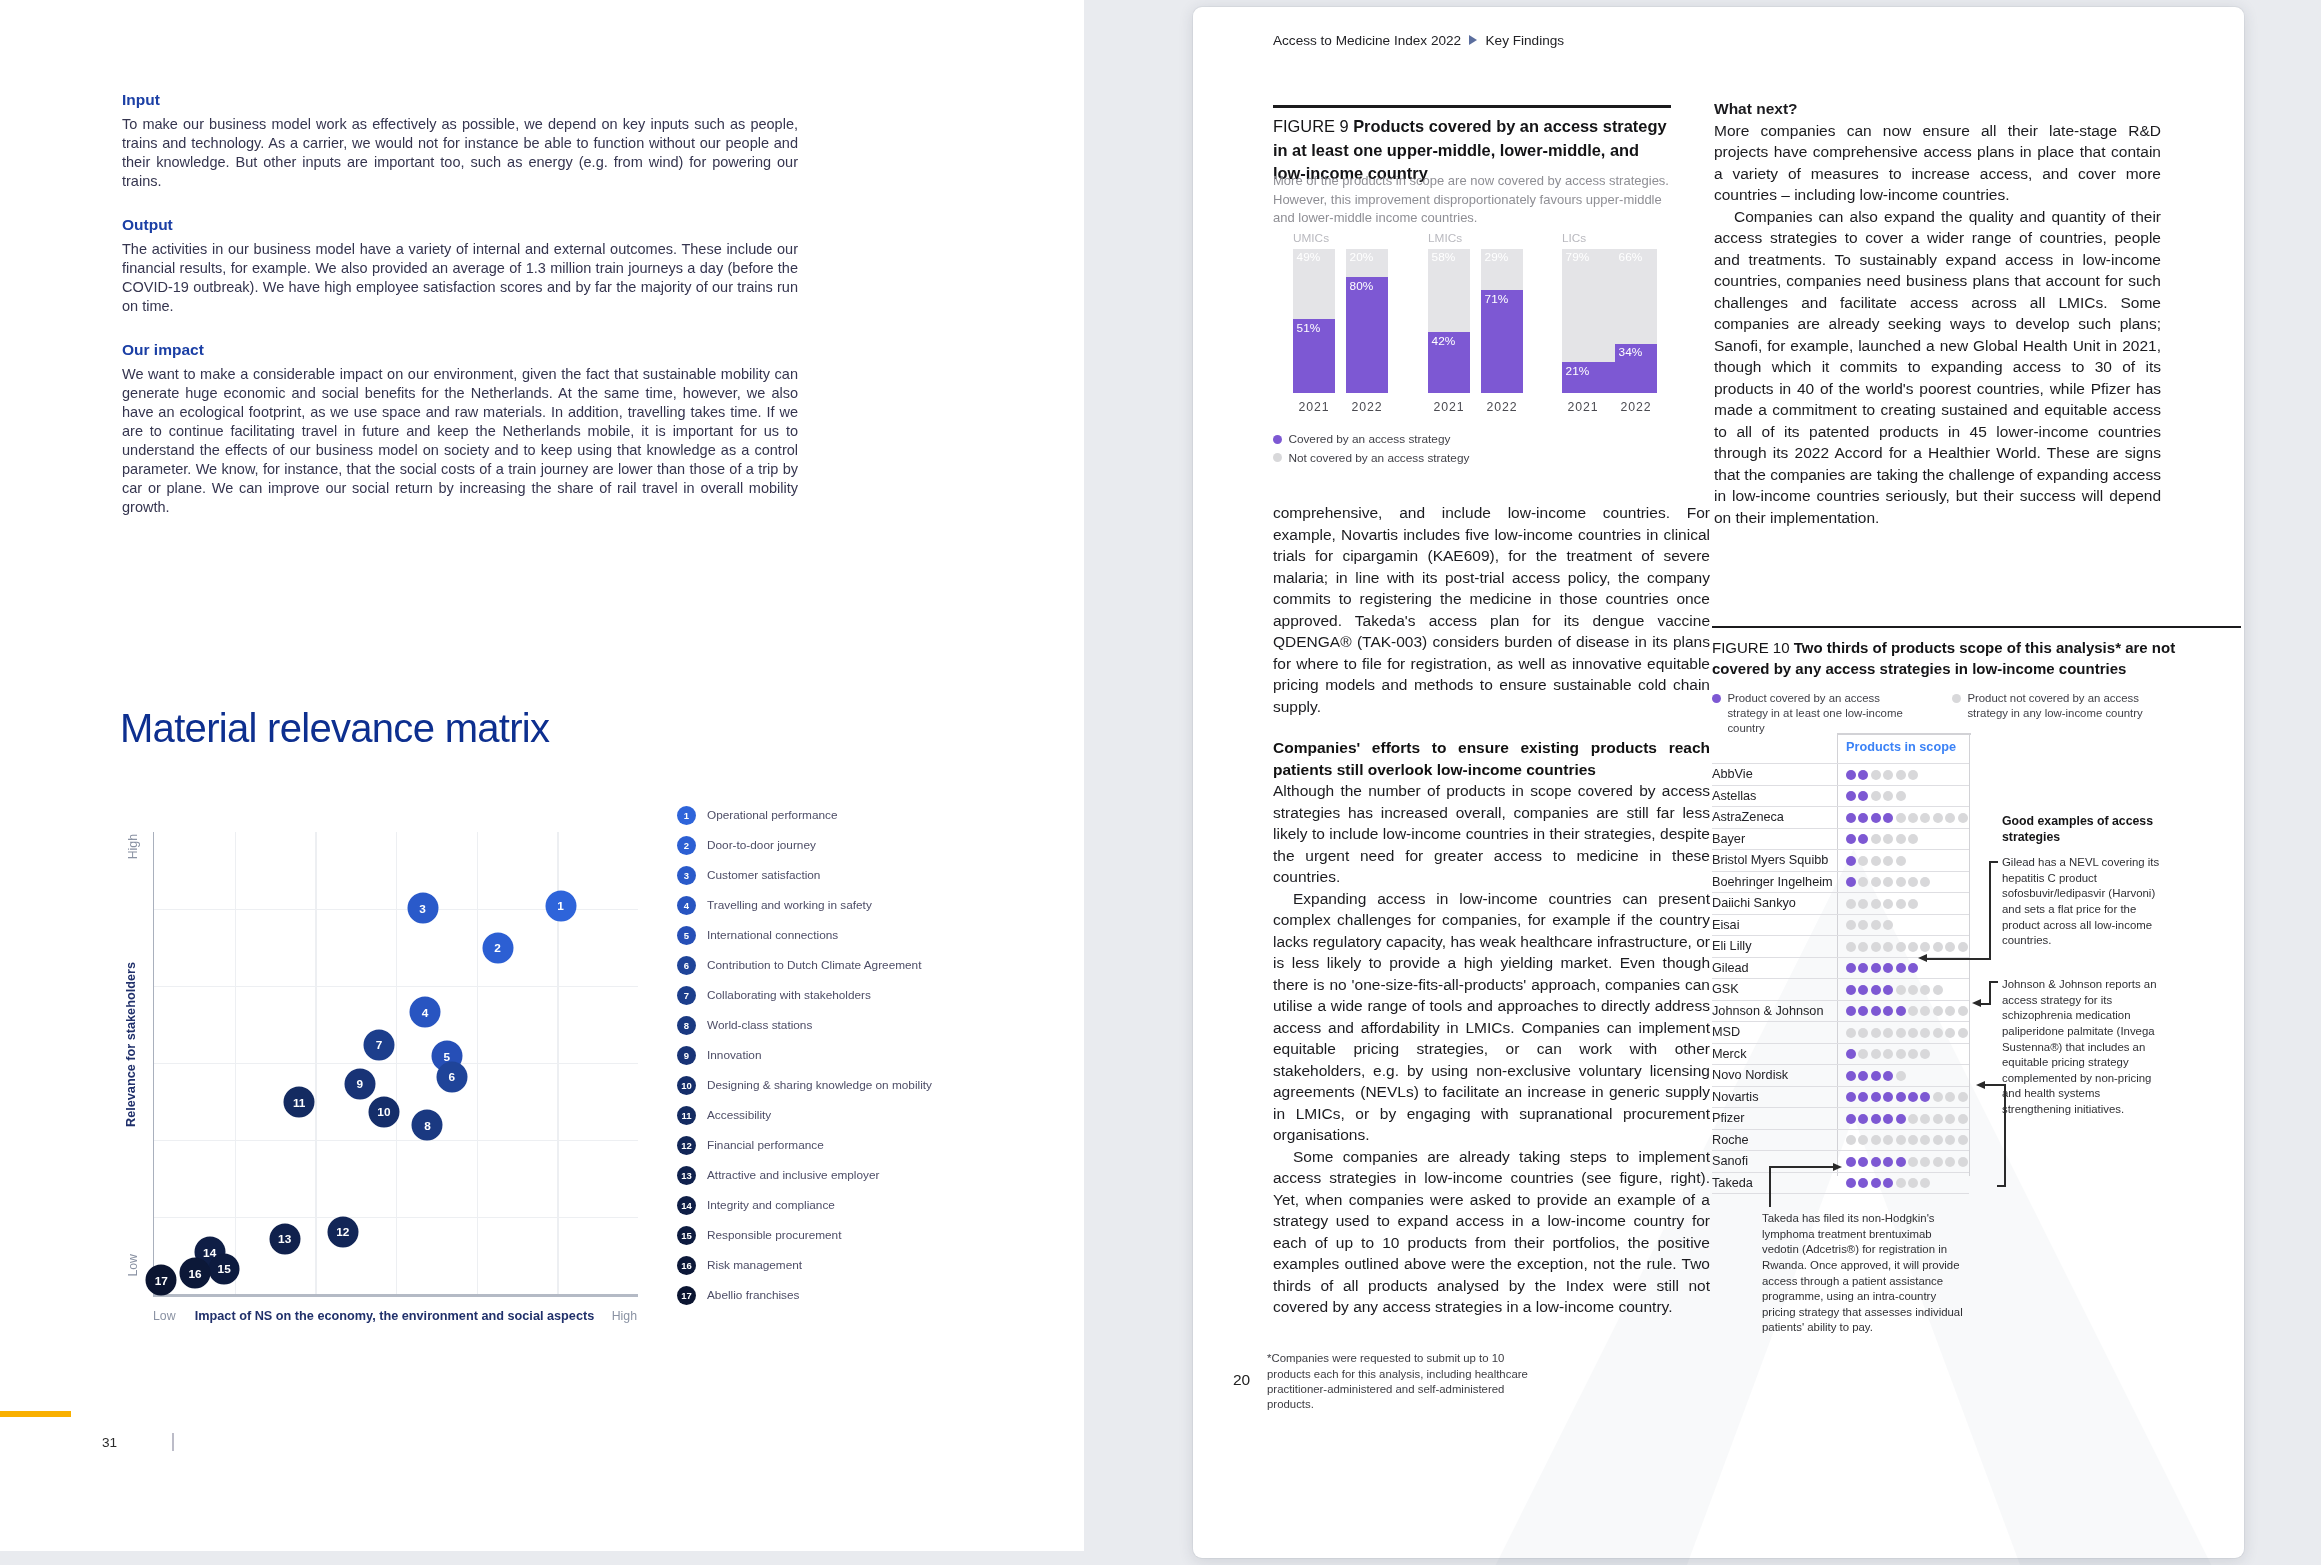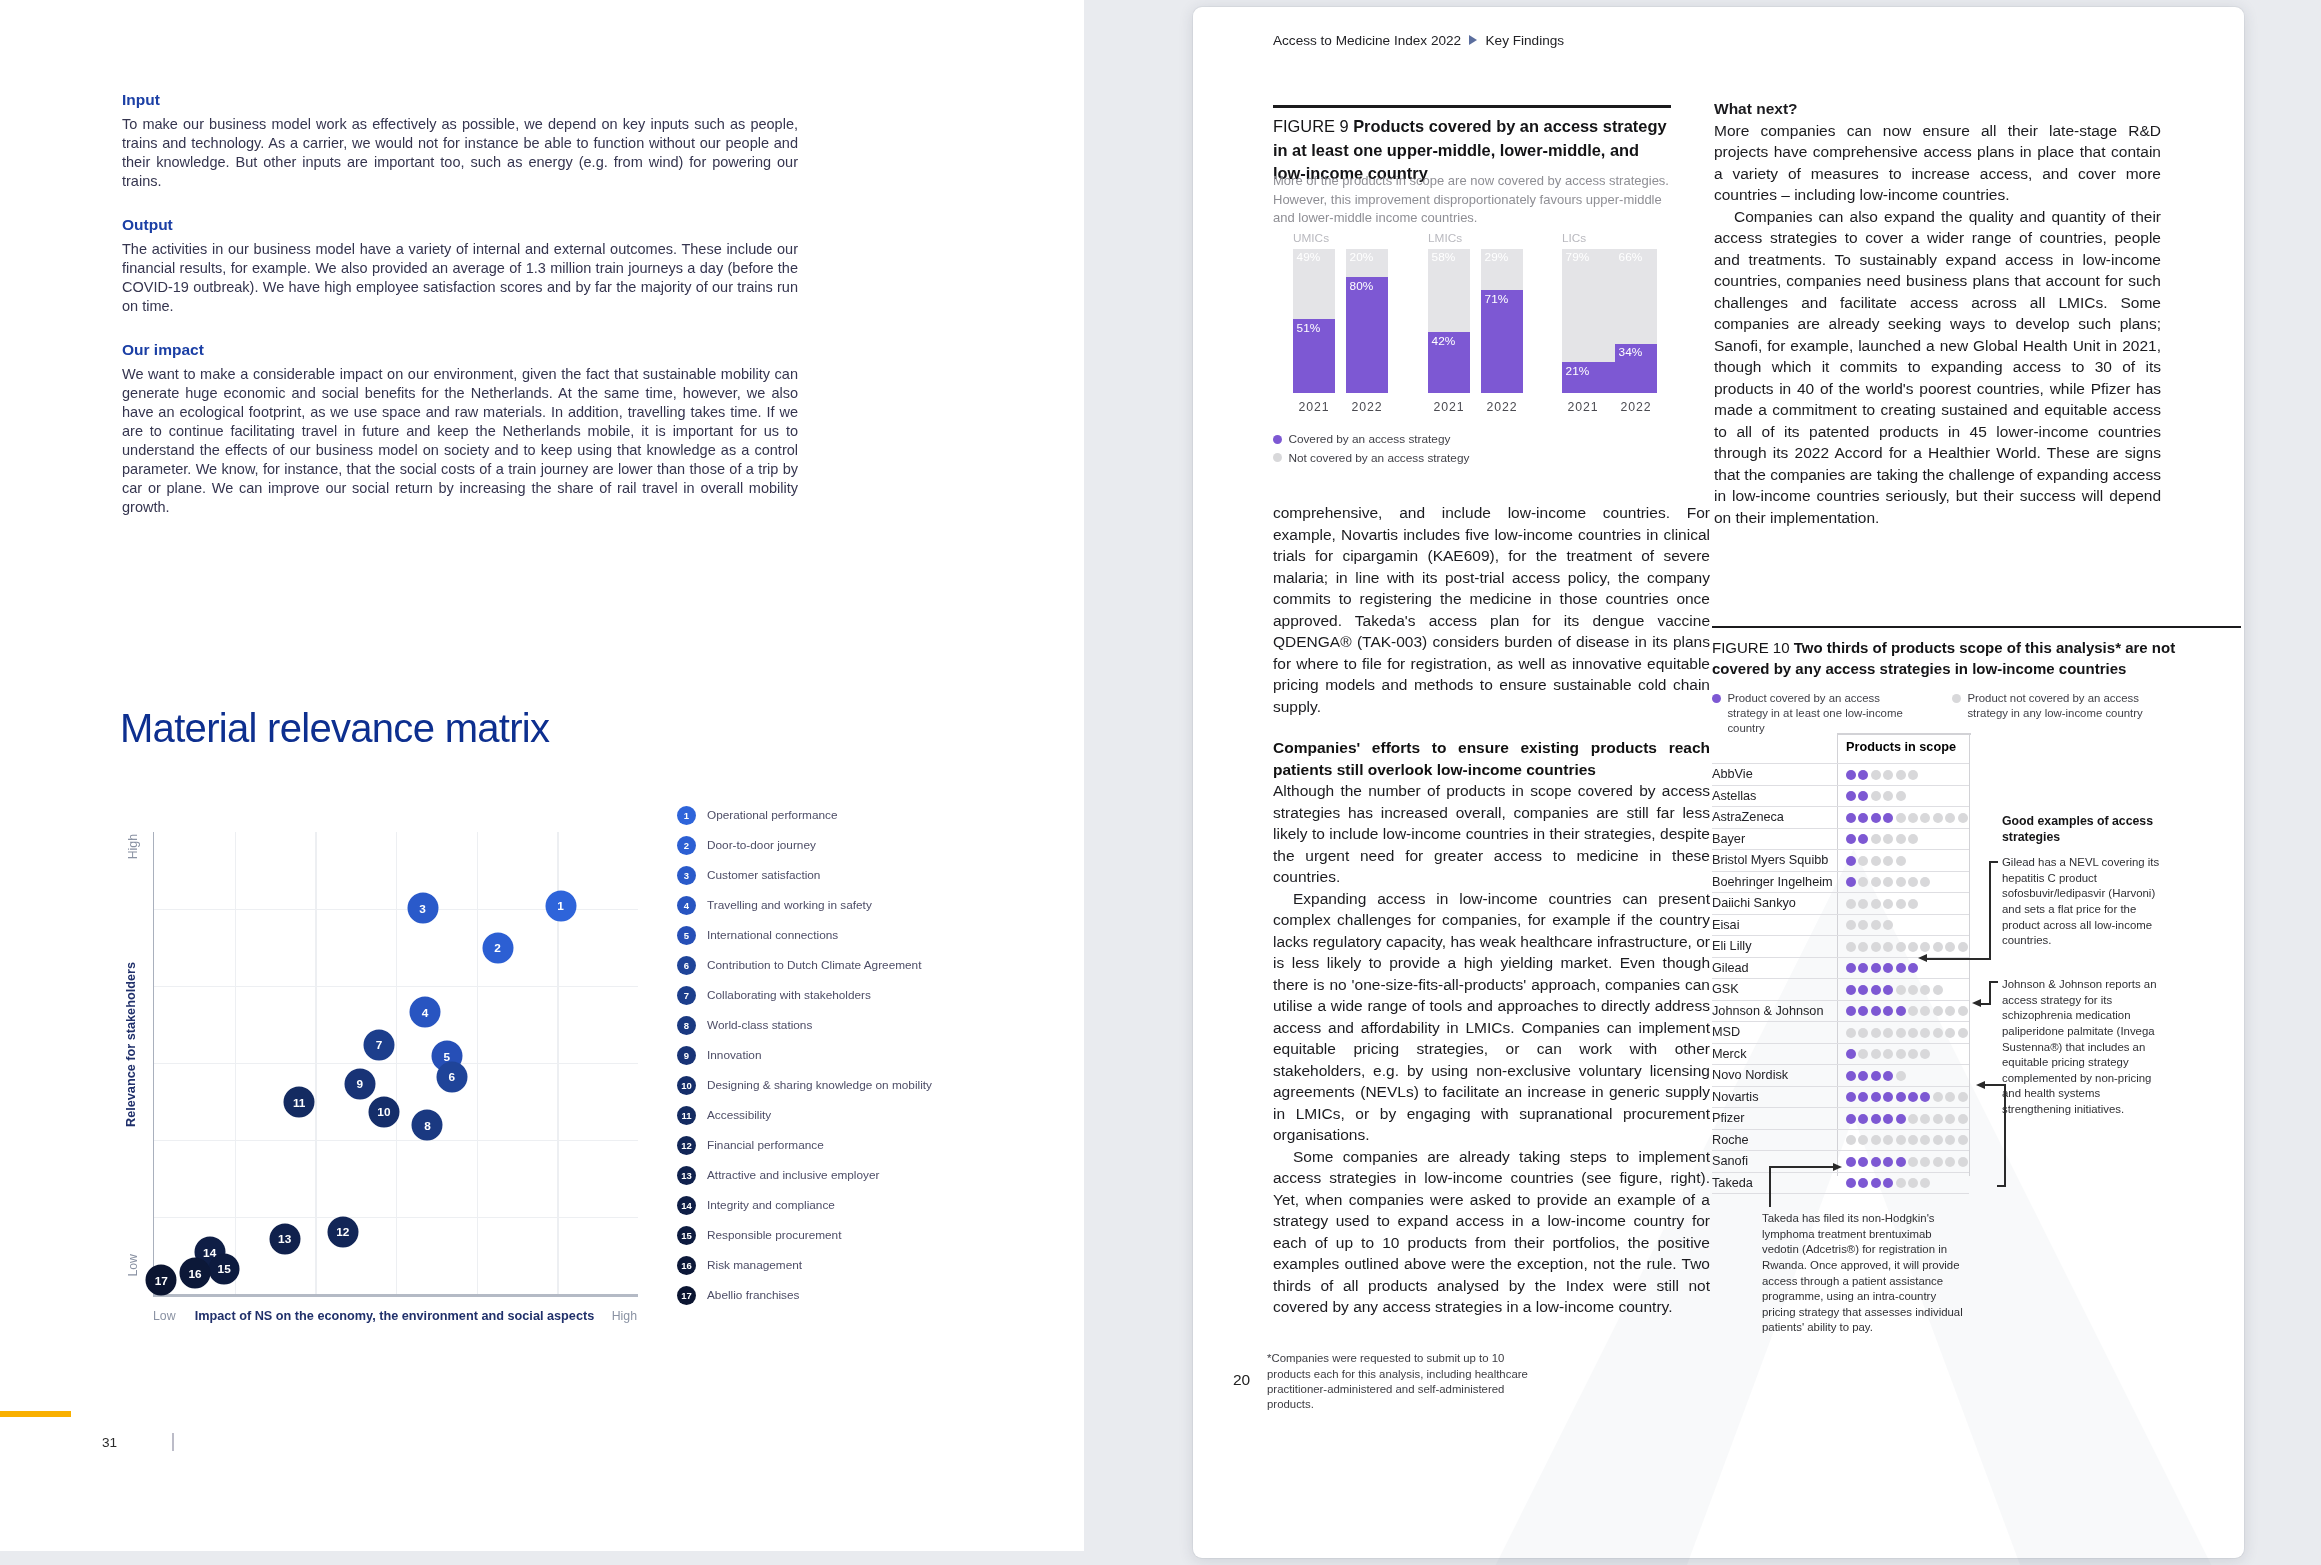--- a/index.html
+++ b/index.html
@@ -73,21 +73,21 @@
   .whatnext{position:absolute;left:521px;top:91px;width:447px;font-size:15.5px;line-height:21.5px;
     color:#1b1b1f;text-align:justify;}
   .whatnext h4{margin:0;font-size:15.5px;}
   .whatnext p{margin:0;}
   .whatnext .indent{text-indent:20px;}
 
   .f10-legend{position:absolute;left:519px;top:684px;display:flex;gap:44px;font-size:11.4px;
     color:#3f3f46;line-height:15px;}
   .f10-li{display:flex;width:196px;}
   .f10-li .leg-dot{margin-top:2.7px;}
-  .f10-header{position:absolute;left:653px;top:733px;font-weight:bold;font-size:12.7px;color:#000000;}
+  .f10-header{position:absolute;left:653px;top:733px;font-weight:bold;font-size:12.7px;color:#3b82f6;}
   .f10-rows{position:absolute;left:519px;top:756px;width:257px;border-top:0.9px solid #dedee2;}
   .f10-row{position:relative;height:20.5px;border-bottom:0.9px solid #dedee2;}
   .f10-name{position:absolute;left:0;top:0;height:20.5px;line-height:20.5px;font-size:12.7px;color:#222226;white-space:nowrap;}
   .f10-dots{position:absolute;left:134px;top:0;height:20.5px;display:flex;align-items:center;}
   .f10-dot{width:10px;height:10px;border-radius:50%;margin-right:2.4px;flex:0 0 auto;}
   .tbl-line{position:absolute;background:#d2d2d6;}
 
   .ann-head{position:absolute;left:809px;top:806px;width:164px;font-size:12.3px;font-weight:bold;
     color:#141416;line-height:16px;}
   .ann{position:absolute;font-size:11.4px;line-height:15.6px;color:#2f2f33;}

